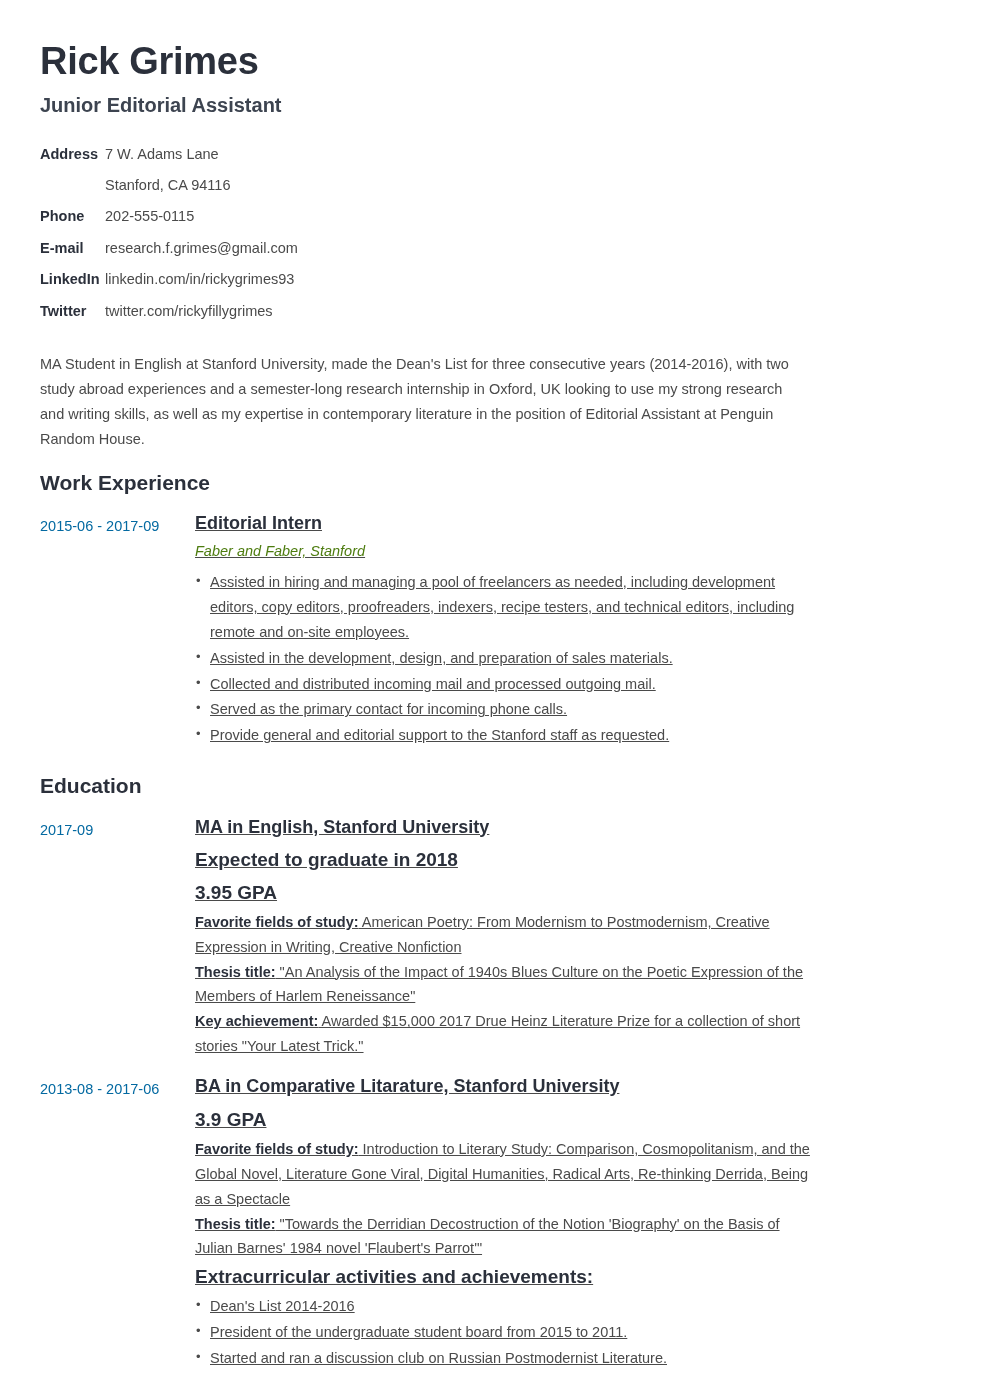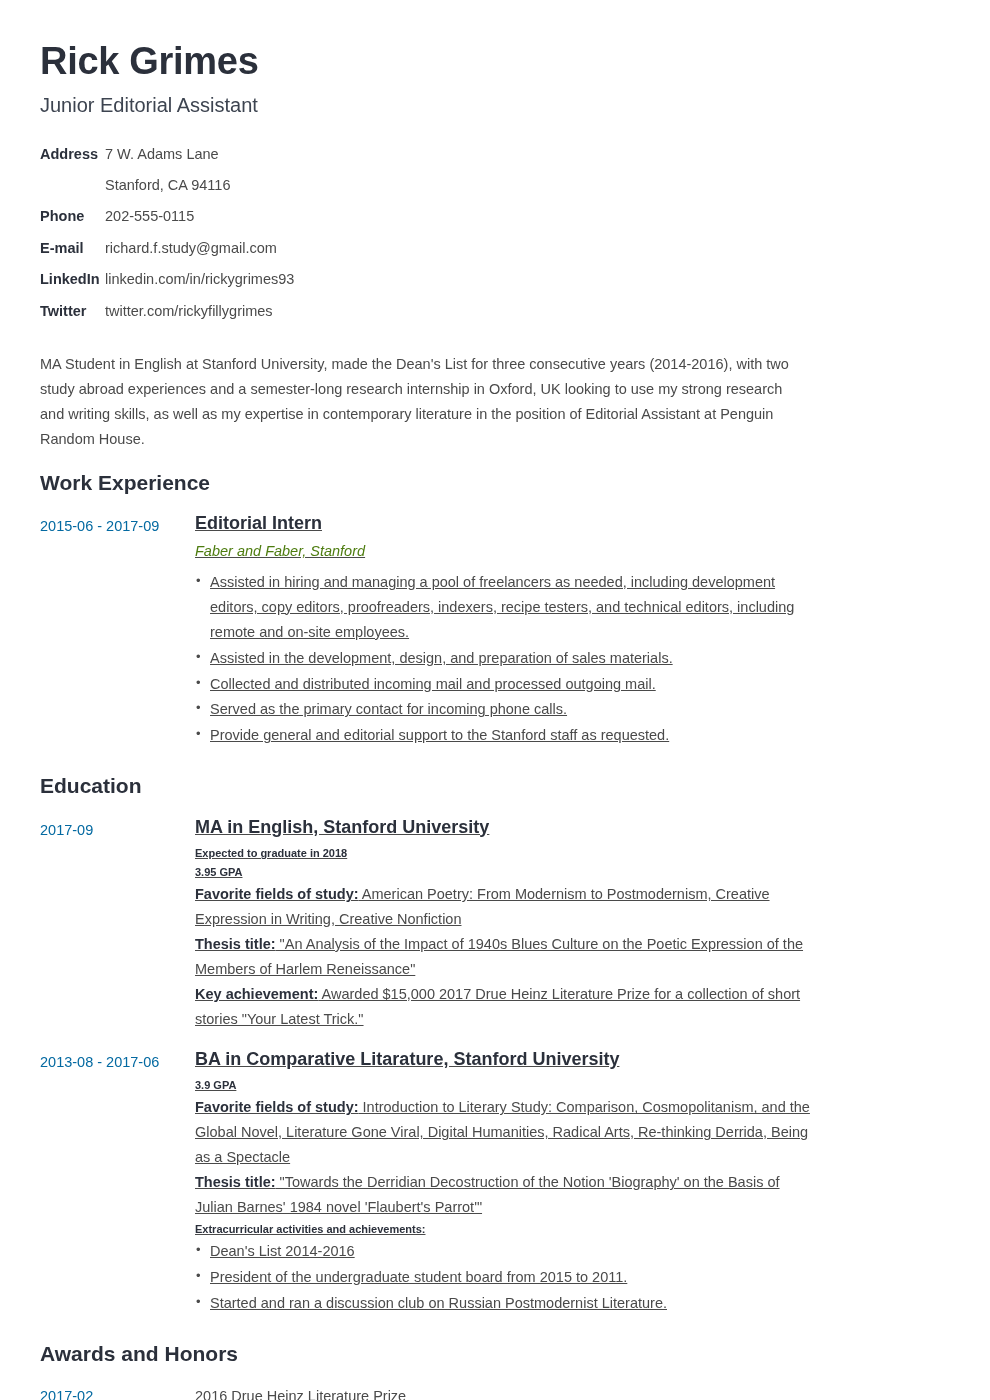--- a/index.html
+++ b/index.html
@@ -28,21 +28,21 @@
     font-size: 38px;
     font-weight: bold;
     color: #2b303b;
     letter-spacing: -0.3px;
     line-height: 1.12;
     margin-bottom: 10px;
   }
 
   .job-title {
     font-size: 20px;
-    font-weight: normal;
+    font-weight: bold;
     color: #3d4450;
     line-height: 1.2;
     margin-bottom: 26px;
   }
 
   
   .contact { margin-bottom: 30px; }
 
   .contact-row {
     display: flex;
@@ -128,21 +128,21 @@
   }
 
   .detail-line b,
   .detail-strong {
     font-weight: bold;
     color: #2b303b;
   }
 
   .detail-strong {
     display: block;
-    font-size: 11px;
+    font-size: 19px;
     line-height: 1.72;
   }
 
   
   ul.bullets {
     list-style: none;
     margin: 0;
     padding: 0;
   }
 
@@ -190,21 +190,21 @@
       <div class="contact-row continuation">
         <span class="contact-label">Address</span>
         <span class="contact-value">Stanford, CA 94116</span>
       </div>
       <div class="contact-row">
         <span class="contact-label">Phone</span>
         <span class="contact-value">202-555-0115</span>
       </div>
       <div class="contact-row">
         <span class="contact-label">E-mail</span>
-        <span class="contact-value">richard.f.study@gmail.com</span>
+        <span class="contact-value">research.f.grimes@gmail.com</span>
       </div>
       <div class="contact-row">
         <span class="contact-label">LinkedIn</span>
         <span class="contact-value">linkedin.com/in/rickygrimes93</span>
       </div>
       <div class="contact-row">
         <span class="contact-label">Twitter</span>
         <span class="contact-value">twitter.com/rickyfillygrimes</span>
       </div>
     </div>

